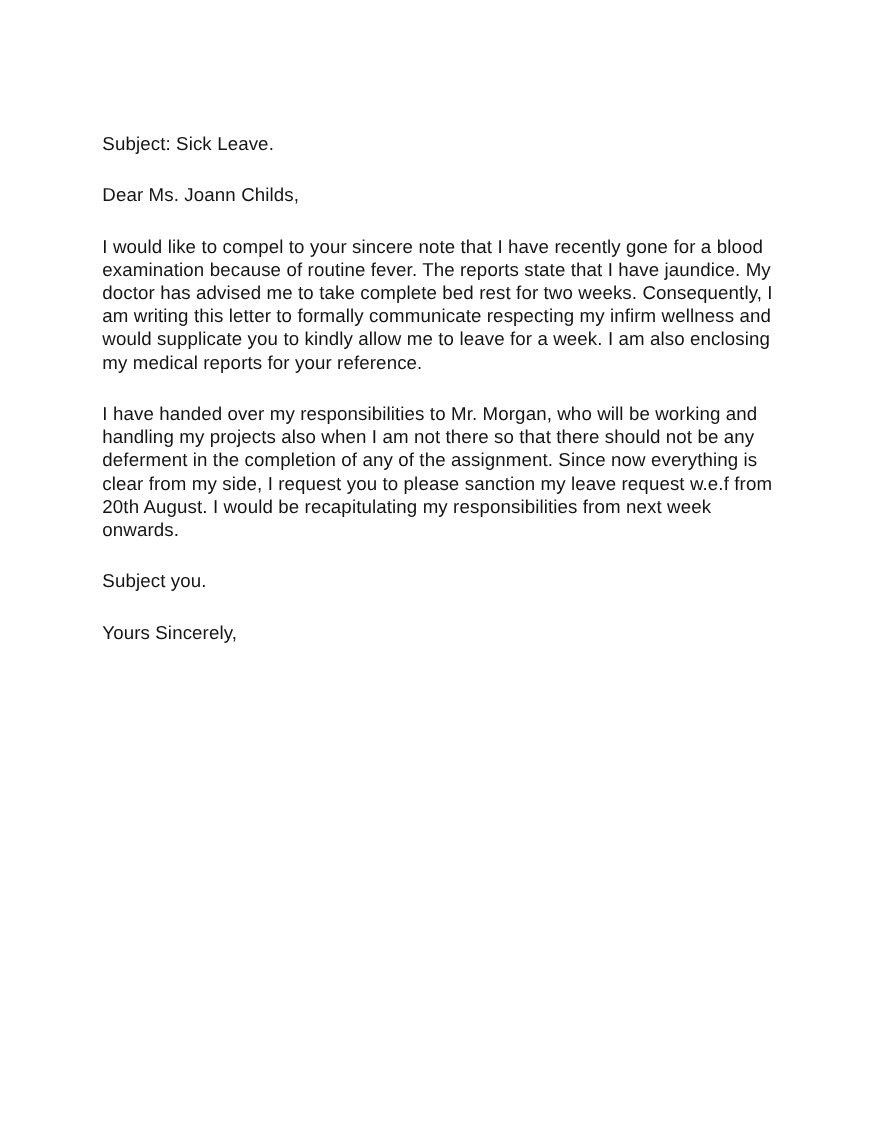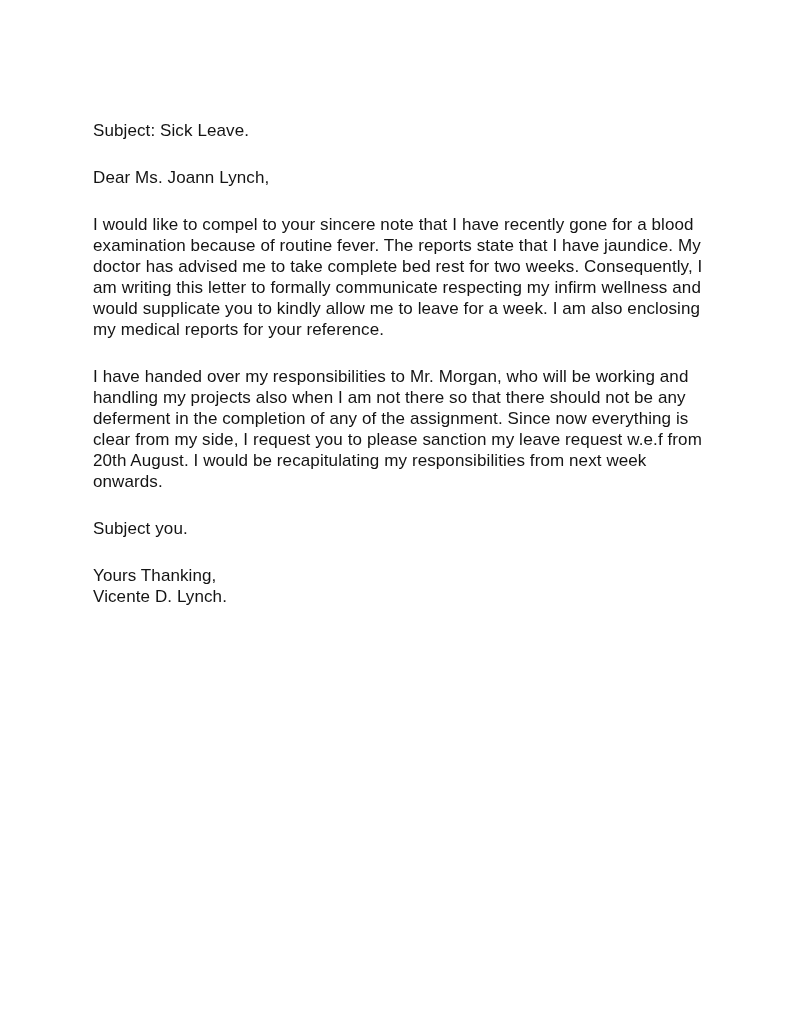--- a/index.html
+++ b/index.html
@@ -38,27 +38,26 @@
   }
 </style>
 </head>
 <body>
 
 <div class="page">
   <div class="letter">
 
     <p class="block">Subject: Sick Leave.</p>
 
-    <p class="block">Dear Ms. Joann Lynch,</p>
+    <p class="block">Dear Ms. Joann Childs,</p>
 
     <p class="block">I would like to compel to your sincere note that I have recently gone for a blood examination because of routine fever. The reports state that I have jaundice. My doctor has advised me to take complete bed rest for two weeks. Consequently, I am writing this letter to formally communicate respecting my infirm wellness and would supplicate you to kindly allow me to leave for a week. I am also enclosing my medical reports for your reference.</p>
 
     <p class="block">I have handed over my responsibilities to Mr. Morgan, who will be working and handling my projects also when I am not there so that there should not be any deferment in the completion of any of the assignment. Since now everything is clear from my side, I request you to please sanction my leave request w.e.f from 20th August. I would be recapitulating my responsibilities from next week onwards.</p>
 
     <p class="block">Subject you.</p>
 
     <div class="sig-block">
-      <p class="sig-line">Yours Thanking,</p>
-      <p class="sig-line">Vicente D. Lynch.</p>
+      <p class="sig-line">Yours Sincerely,</p>
     </div>
 
   </div>
 </div>
 
 </body></html>

